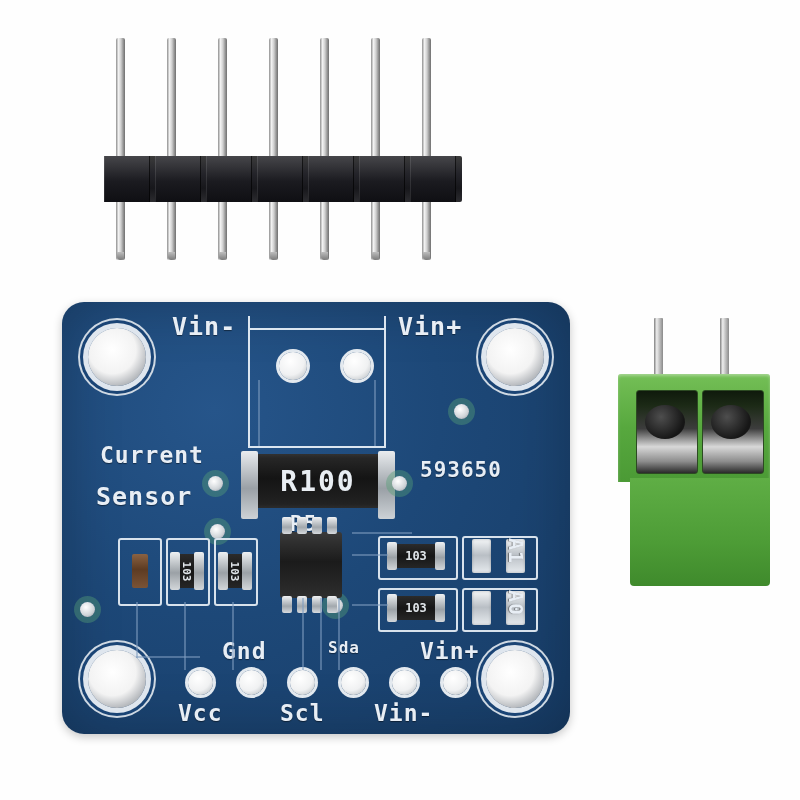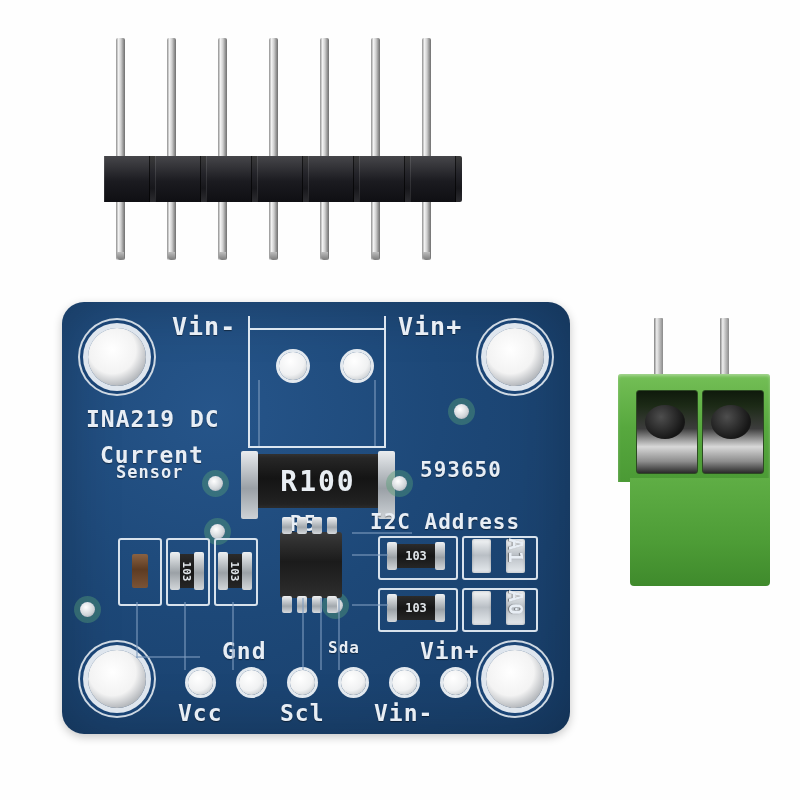--- a/index.html
+++ b/index.html
@@ -158,39 +158,37 @@
 
     <div class="pad" style="left:217px;top:50px;width:28px;height:28px;"></div>
     <div class="pad" style="left:281px;top:50px;width:28px;height:28px;"></div>
 
     <div class="trace" style="left:196px;top:78px;width:2px;height:66px;"></div>
     <div class="trace" style="left:312px;top:78px;width:2px;height:66px;"></div>
 
     <div class="abs silk" style="left:110px;top:10px;font-size:25px;">Vin-</div>
     <div class="abs silk" style="left:336px;top:10px;font-size:25px;">Vin+</div>
 
-    <div class="abs silk" style="left:24px;top:104px;font-size:23px;">INA219 DC</div>
     <div class="abs silk" style="left:38px;top:140px;font-size:23px;">Current</div>
-    <div class="abs silk" style="left:34px;top:160px;font-size:17px;margin-left:20px;">Sensor</div>
+    <div class="abs silk" style="left:34px;top:180px;font-size:25px;">Sensor</div>
 
     <div class="abs silk" style="left:358px;top:156px;font-size:21px;">593650</div>
 
     <div id="shunt">
       <div class="cap" style="left:-9px;"></div>
       <div class="cap" style="right:-9px;"></div>
       <div class="txt">R100</div>
     </div>
     <div class="via via-g" style="left:146px;top:174px;"></div>
     <div class="via via-g" style="left:330px;top:174px;"></div>
     <div class="via via-g" style="left:392px;top:102px;"></div>
     <div class="via via-g" style="left:148px;top:222px;"></div>
     <div class="via via-g" style="left:266px;top:296px;"></div>
     <div class="via via-g" style="left:18px;top:300px;"></div>
 
-    <div class="abs silk" style="left:308px;top:208px;font-size:21px;">I2C Address</div>
 
     <div class="abs silk" style="left:228px;top:210px;font-size:21px;">R5</div>
 
     <div class="smdframe" style="left:56px;top:236px;width:40px;height:64px;"></div>
     <div class="cap-brown" style="left:70px;top:252px;width:16px;height:34px;"></div>
 
     <div class="smdframe" style="left:104px;top:236px;width:40px;height:64px;"></div>
     <div class="smd" style="left:112px;top:252px;width:26px;height:34px;font-size:11px;">
       <div class="end" style="left:-4px;"></div>
         <div class="end" style="right:-4px;"></div>

